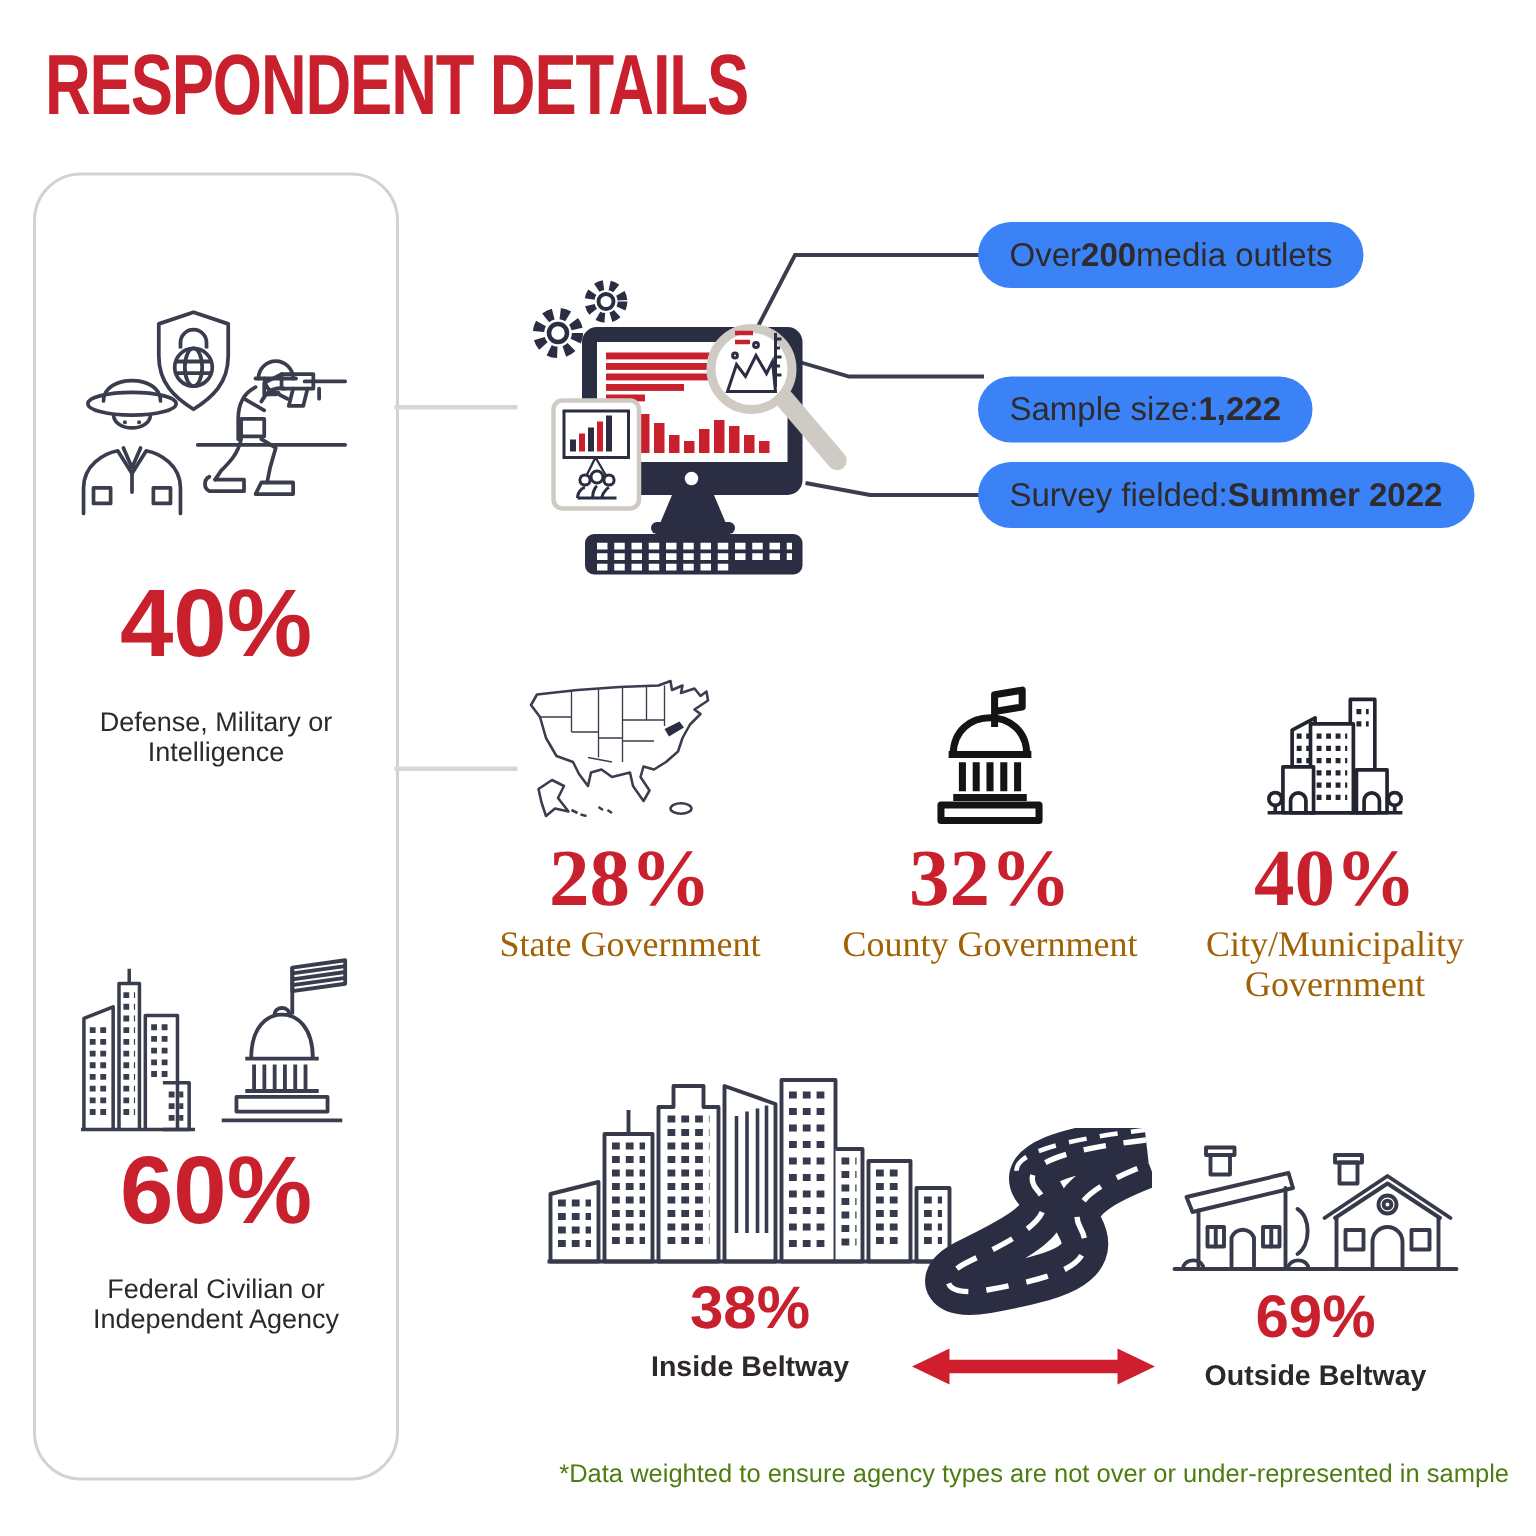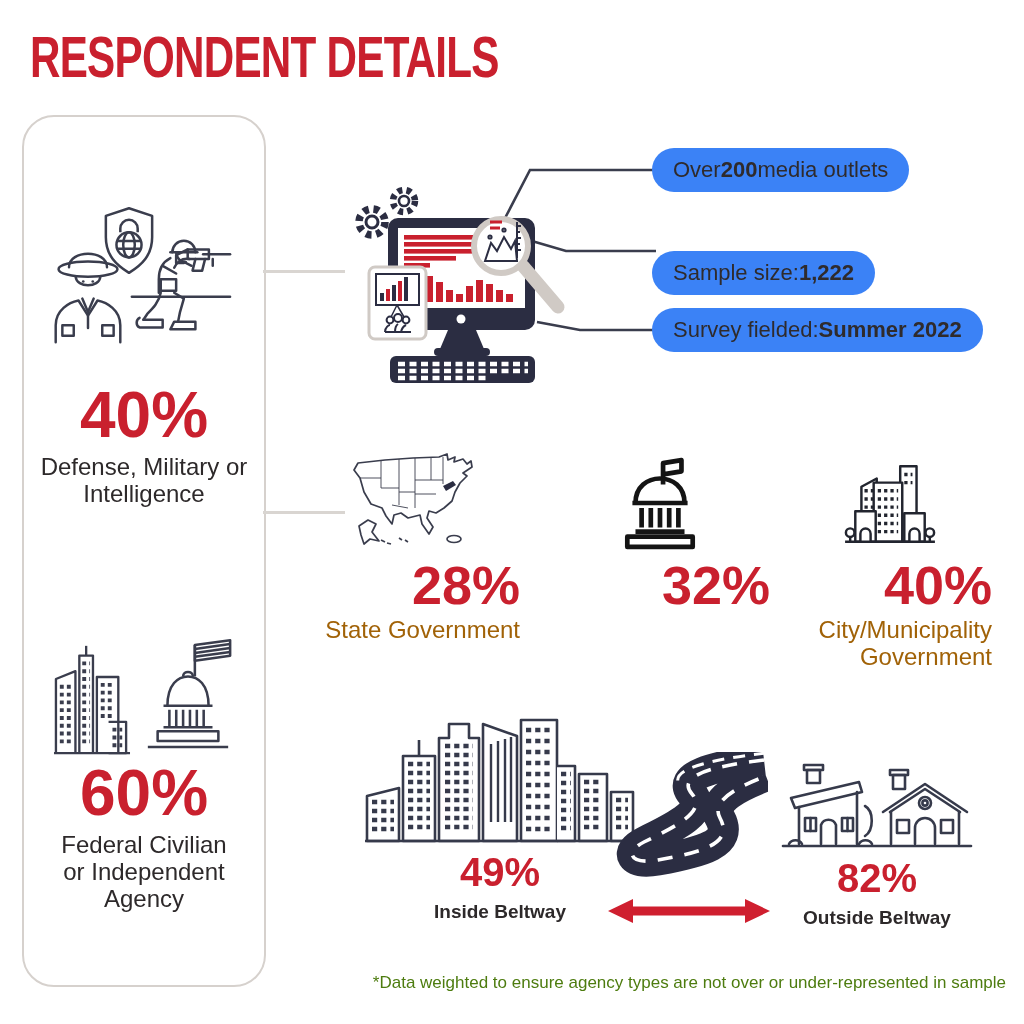--- a/index.html
+++ b/index.html
@@ -17,35 +17,35 @@
 
   
   #left-panel{
     left:22px;top:115px;width:240px;height:868px;background:#fff;
     border:2.5px solid #d6d1cd;border-radius:32px;
   }
   .panel-stat{position:absolute;left:0;right:0;text-align:center;}
   .icon-cluster{position:relative;height:172px;}
   .icon-row{display:flex;justify-content:center;align-items:flex-end;gap:8px;height:132px;}
   .big-pct{font-size:64px;font-weight:bold;color:#c9202e;line-height:1;margin-top:6px;}
-  .panel-label{font-size:24px;line-height:1.13;color:#2d292a;margin-top:6px;}
+  .panel-label{font-size:18px;line-height:1.13;color:#2d292a;margin-top:24px;}
 
   
   .panel-connector{height:3px;background:#d9d5d1;}
 
   
   .fact-pill{
     left:652px;height:44px;background:#3b82f6;border-radius:22px;
     display:inline-flex;align-items:center;padding:0 21px;
     font-size:22px;color:#2f2b2c;white-space:nowrap;
   }
   .fact-pill b{font-weight:bold;}
 
   
-  .gov-stat{text-align:right;}
+  .gov-stat{text-align:center;font-family:Liberation Serif, serif;}
   .gov-icon{height:102px;display:flex;align-items:flex-end;justify-content:center;}
   .mid-pct{font-size:54px;font-weight:bold;color:#c9202e;line-height:1;margin-top:8px;}
   .mid-label{font-size:24px;color:#a16207;line-height:1.12;margin-top:5px;}
 
   
   .belt-stat{text-align:center;}
   .belt-pct{font-size:40px;font-weight:bold;color:#c9202e;line-height:1;margin-top:8px;}
   .belt-label{font-size:19px;font-weight:bold;color:#2d292a;margin-top:9px;}
 
   
@@ -287,20 +287,21 @@
         <path d="M43 28 V7 L61 4 V15 L43 18"></path>
         <path d="M16 46 C16 30 28 22 40 22 C52 22 64 30 64 46"></path>
         <path d="M13 46 H67"></path>
         <path d="M22 51 V70 M31 51 V70 M40 51 V70 M49 51 V70 M58 51 V70"></path>
         <path d="M16 74 H64"></path>
         <path d="M8 79 H72 V89 H8 Z"></path>
       </g>
     </svg>
   </div>
   <div class="mid-pct">32%</div>
+  <div class="mid-label">County Government</div>
 </div>
 
 <div class="abs gov-stat" style="left:788px;top:448px;width:204px;">
   <div class="gov-icon">
     <svg width="94" height="98" viewBox="0 0 92 96">
       <g fill="#ffffff" stroke="#22252f" stroke-width="2.4" stroke-linejoin="round">
         <path d="M18 88 V34 L33 26 V88 Z"></path>
         <path d="M56 88 V14 H72 V88 Z"></path>
         <path d="M30 88 V30 H58 V88 Z"></path>
       </g>
@@ -347,21 +348,21 @@
       <path d="M80 44 H108 M80 53 H108 M80 62 H108 M80 71 H108 M80 80 H108 M80 89 H108 M80 98 H108 M80 107 H108 M80 116 H108 M80 125 H108"></path>
       <path d="M161 28 H187 M161 39 H187 M161 50 H187 M161 61 H187 M161 72 H187 M161 83 H187 M161 94 H187 M161 105 H187 M161 116 H187 M161 127 H187"></path>
       <path d="M196 72 H206 M196 81 H206 M196 90 H206 M196 99 H206 M196 108 H206 M196 117 H206 M196 126 H206"></path>
       <path d="M219 80 H237 M219 89 H237 M219 98 H237 M219 107 H237 M219 116 H237 M219 125 H237"></path>
       <path d="M251 98 H263 M251 107 H263 M251 116 H263 M251 125 H263"></path>
     </g>
     <g stroke="#363a4b" stroke-width="2.4">
       <path d="M126 42 V120 M133 39 V120 M140 37 V120 M146 35 V120"></path>
     </g>
   </svg>
-  <div class="belt-pct">49%</div>
+  <div class="belt-pct">38%</div>
   <div class="belt-label">Inside Beltway</div>
 </div>
 
 <svg class="abs" style="left:616px;top:752px;" width="152" height="134" viewBox="0 0 152 134">
   <path d="M148 8 C 96 14, 60 24, 76 42 C 92 60, 56 76, 28 90 C 8 100, 14 113, 42 108 C 86 100, 118 92, 104 66 C 94 48, 124 34, 150 24" fill="none" stroke="#2b2d42" stroke-width="31" stroke-linecap="butt"></path>
   <path d="M148 8 C 96 14, 60 24, 76 42 C 92 60, 56 76, 28 90 C 8 100, 14 113, 42 108 C 86 100, 118 92, 104 66 C 94 48, 124 34, 150 24" fill="none" stroke="#ffffff" stroke-width="3.6" stroke-dasharray="15 12"></path>
   <path d="M150 1 C 98 7, 58 16, 62 30" fill="none" stroke="#ffffff" stroke-width="3" stroke-dasharray="12 9"></path>
 </svg>
 
 <svg class="abs" style="left:606px;top:896px;" width="166" height="30" viewBox="0 0 166 30">
@@ -390,17 +391,17 @@
       <path d="M109 54 L144 31 L179 54"></path>
       <path d="M110 54 V86 M178 54 V86"></path>
       <circle cx="144" cy="45" r="6"></circle>
         <circle cx="144" cy="45" r="2.6"></circle>
       <path d="M134 86 V70 a10 10 0 0 1 20 0 V86"></path>
       <rect x="116" y="62" width="12" height="13"></rect>
       <rect x="160" y="62" width="12" height="13"></rect>
       <path d="M2 88 H190"></path>
     </g>
   </svg>
-  <div class="belt-pct">82%</div>
+  <div class="belt-pct">69%</div>
   <div class="belt-label">Outside Beltway</div>
 </div>
 
 <div class="abs" id="footnote">*Data weighted to ensure agency types are not over or under-represented in sample</div>
 
 </body></html>

